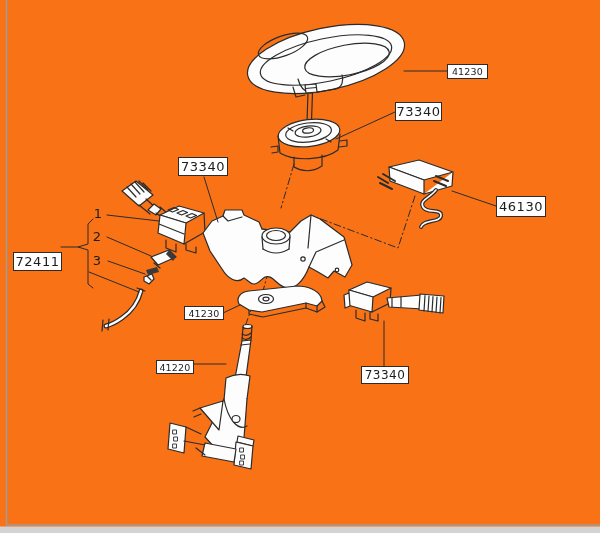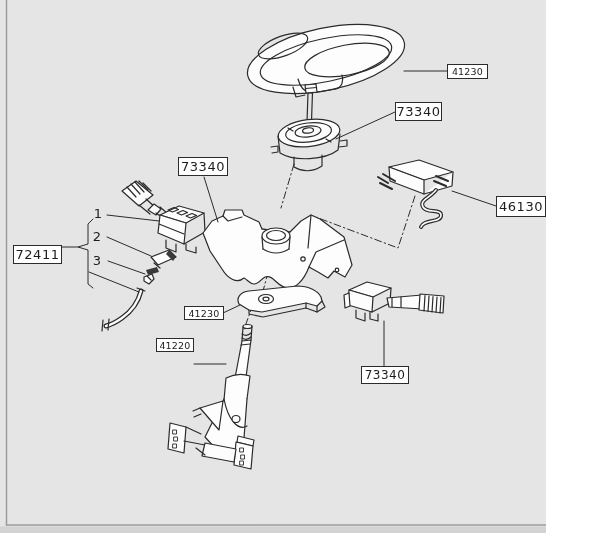--- a/index.html
+++ b/index.html
@@ -1,18 +1,18 @@
 <!DOCTYPE html>
 <html><head>
 <meta charset="utf-8">
 <style>
   html,body{margin:0;padding:0;}
   #stage{
-    position:relative; width:546px; height:533px;
-    background:#e5e5e5; overflow:hidden;
+    position:relative; width:600px; height:533px;
+    background:#f97316; overflow:hidden;
     font-family:"DejaVu Sans", "Liberation Sans", sans-serif;
   }
   #artwork{position:absolute; left:0; top:0; width:600px; height:533px;}
   .label-box{
     position:absolute; box-sizing:border-box;
     border:1px solid #2b2b2b; background:#ffffff;
     display:flex; align-items:center; justify-content:center;
     color:#1c1c1c; letter-spacing:0.5px; cursor:default;
   }
   .label-lg{font-size:13px;}
@@ -217,25 +217,25 @@
   </svg>
 
   <div class="label-box label-sm" style="left:447px; top:64px; width:41px; height:15px;">41230</div>
 
   <div class="label-box label-lg" style="left:395px; top:102px; width:47px; height:19px;">73340</div>
 
   <div class="label-box label-lg" style="left:496px; top:196px; width:50px; height:21px;">46130</div>
 
   <div class="label-box label-lg" style="left:178px; top:157px; width:50px; height:19px;">73340</div>
 
-  <div class="label-box label-lg" style="left:13px; top:245px; width:49px; height:19px;">72411</div>
+  <div class="label-box label-lg" style="left:13px; top:252px; width:49px; height:19px;">72411</div>
 
   <div class="label-box label-sm" style="left:184px; top:306px; width:40px; height:14px;">41230</div>
 
-  <div class="label-box label-sm" style="left:156px; top:338px; width:38px; height:14px;text-align:center;">41220</div>
+  <div class="label-box label-sm" style="left:156px; top:360px; width:38px; height:14px;text-align:center;">41220</div>
 
   <div class="label-box label-md" style="left:361px; top:366px; width:48px; height:18px;">73340</div>
 
   <div class="item-num" style="left:91px; top:206px;">1</div>
   <div class="item-num" style="left:90px; top:229px;">2</div>
   <div class="item-num" style="left:90px; top:253px;">3</div>
 
 </div>
 
 </body></html>

